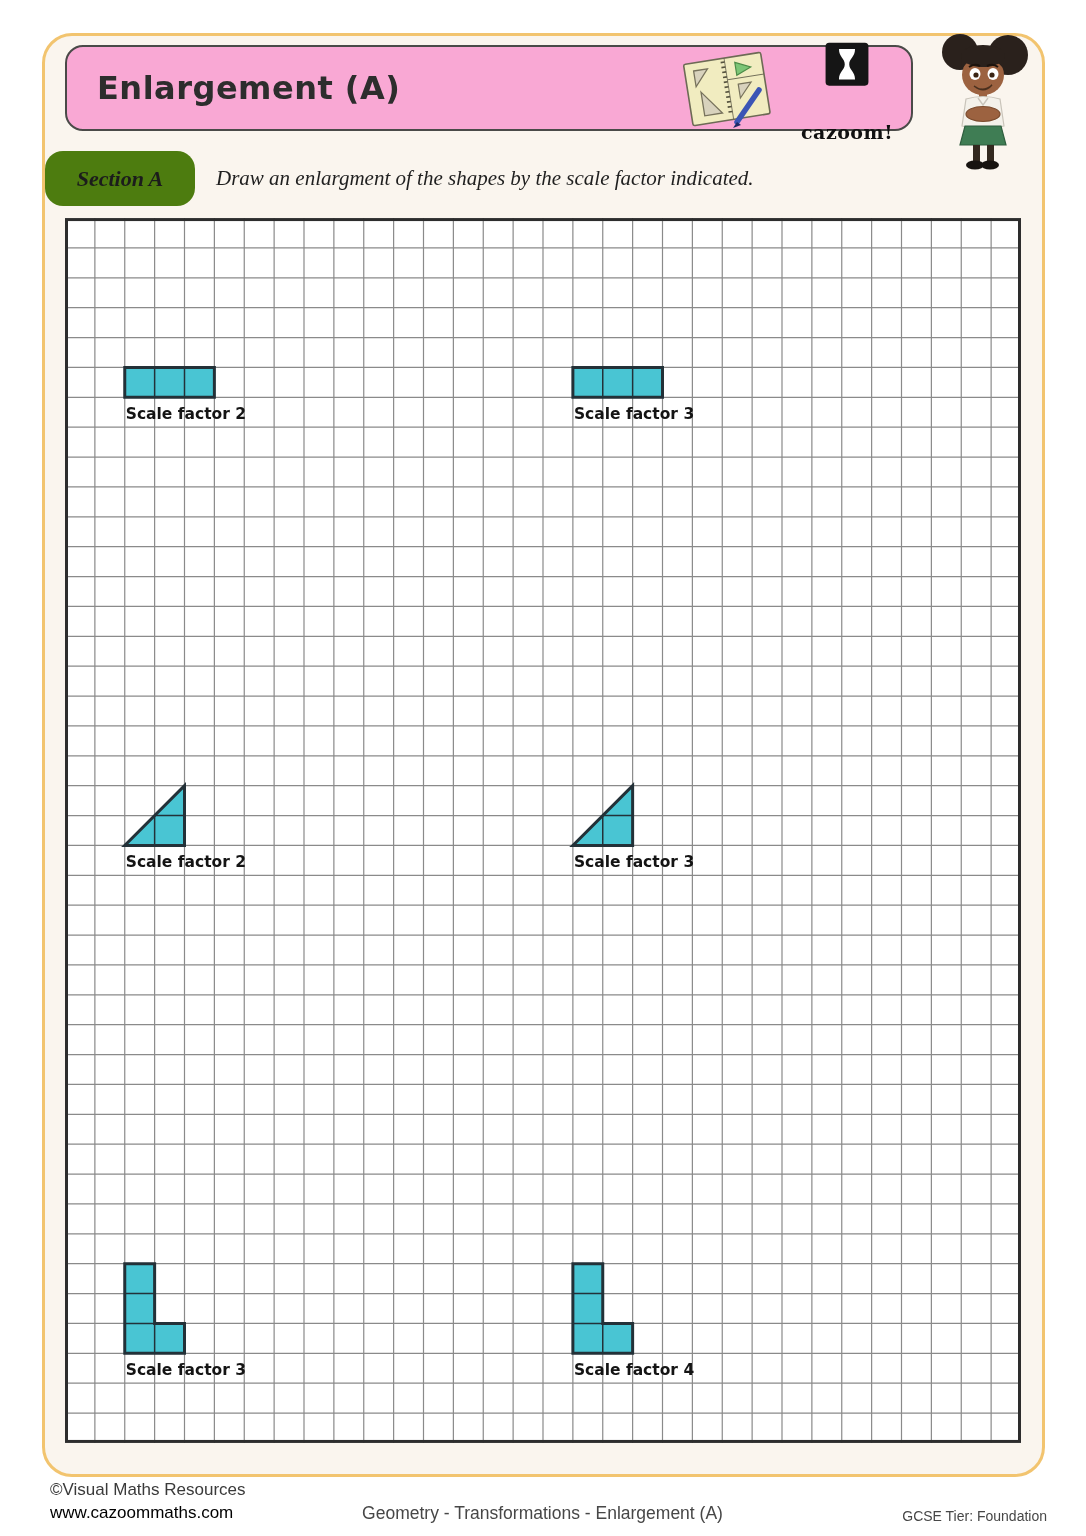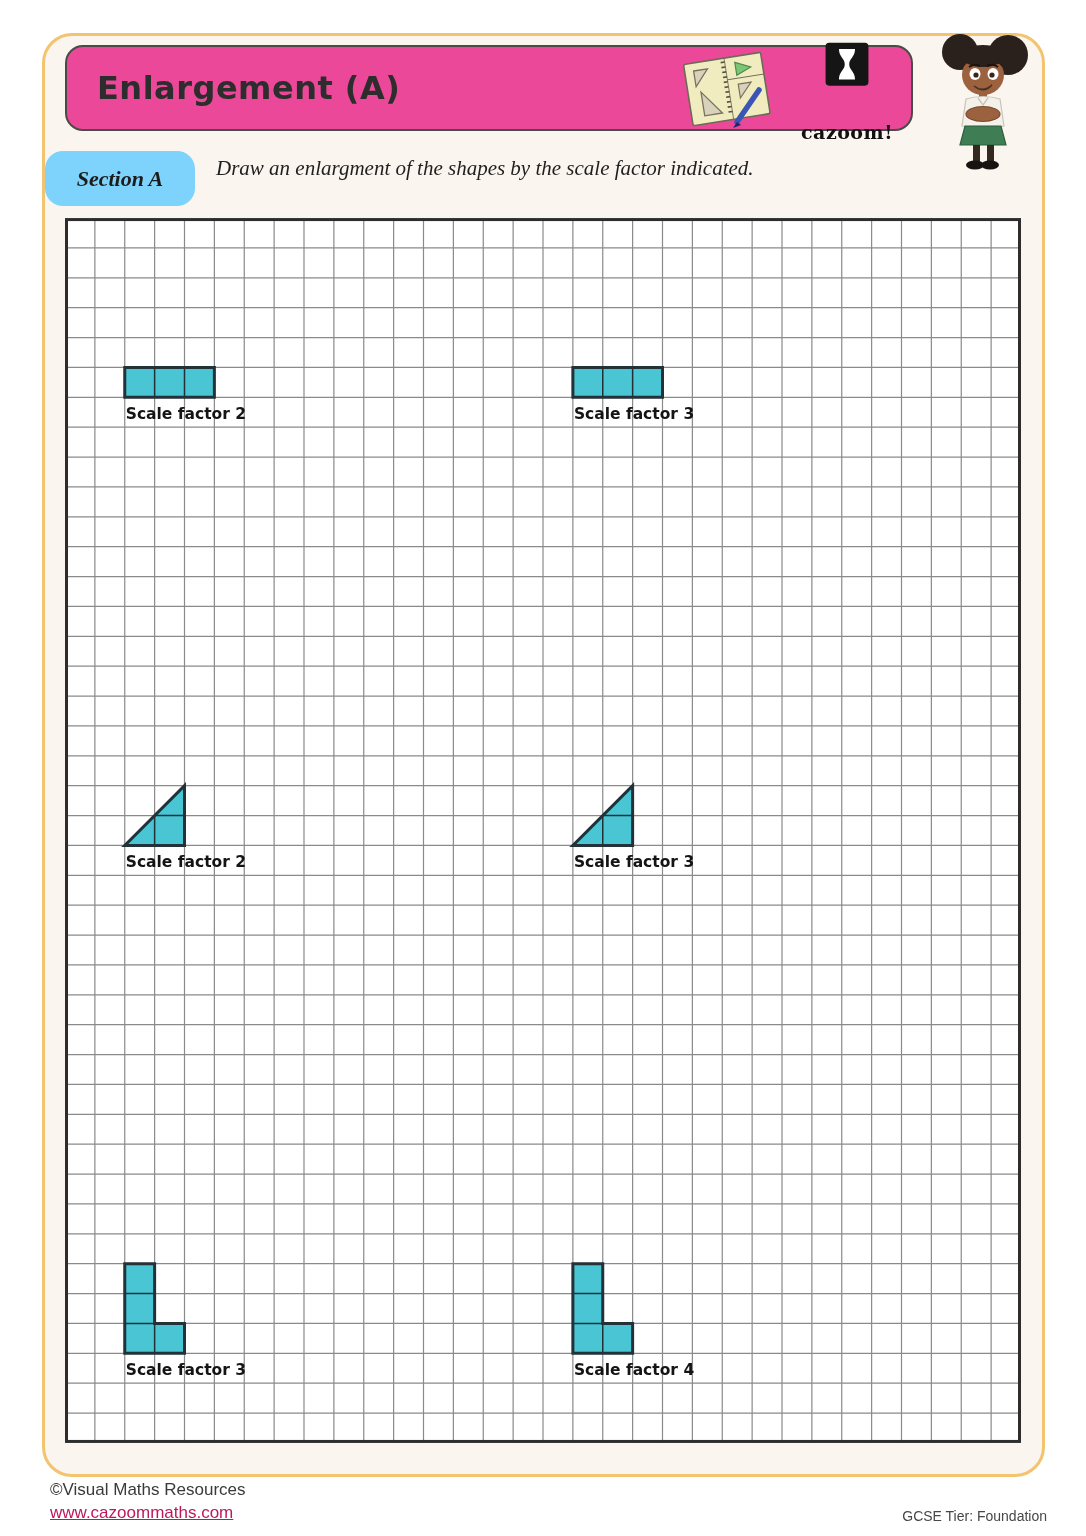--- a/index.html
+++ b/index.html
@@ -7,48 +7,48 @@
     width:1086px;height:1536px;position:relative;background:#ffffff;
     font-family:"Liberation Sans",sans-serif;overflow:hidden;
   }
   .frame{
     position:absolute;left:42px;top:33px;width:1003px;height:1444px;
     border:3px solid #f2c46f;border-radius:30px;background:#faf5ee;
     box-sizing:border-box;
   }
   .header-box{
     position:absolute;left:65px;top:45px;width:848px;height:86px;
-    border:2px solid #4a4a48;border-radius:18px;background:#ec4899;
+    border:2px solid #4a4a48;border-radius:18px;background:#f9a8d4;
     box-sizing:border-box;display:flex;align-items:center;
   }
   .page-title{
     margin:0 0 0 30px;font-family:"DejaVu Sans",sans-serif;
     font-size:32px;font-weight:bold;color:#2d2d2d;letter-spacing:0.5px;
   }
   .header-icons{position:absolute;right:18px;top:0;height:86px;display:flex;align-items:center;gap:26px;}
   .logo-block{display:flex;flex-direction:column;align-items:center;margin-top:4px;gap:32px;}
   .logo-text{
     font-family:"DejaVu Serif",serif;font-weight:bold;font-size:19px;color:#111;
     margin-top:-2px;letter-spacing:0.5px;
   }
   .girl{position:absolute;left:928px;top:26px;z-index:5;}
   .section-badge{
     position:absolute;left:45px;top:151px;width:150px;height:55px;
-    background:#7dd3fc;border-radius:18px;display:flex;align-items:center;justify-content:center;
+    background:#4d7c0f;border-radius:18px;display:flex;align-items:center;justify-content:center;
     font-family:"Liberation Serif",serif;font-style:italic;font-weight:bold;
     font-size:22px;color:#1c1c1c;box-sizing:border-box;
   }
   .instruction{
-    position:absolute;left:216px;top:141px;height:55px;display:flex;align-items:center;
+    position:absolute;left:216px;top:151px;height:55px;display:flex;align-items:center;
     font-family:"Liberation Serif",serif;font-style:italic;font-size:21px;color:#1f1f1f;
   }
   #grid-svg{position:absolute;left:65px;top:218px;}
   .footer{position:absolute;left:38px;top:1478px;width:1009px;height:50px;}
   .footer-left{position:absolute;left:0;top:0;font-size:17px;color:#3a3a3a;line-height:23px;margin-left:12px;}
-  .footer-link{color:#be185d;text-decoration:underline;cursor:pointer;text-align:center;}
+  .footer-link{color:#000000;cursor:pointer;text-align:center;}
   .footer-center{
     position:absolute;left:50%;transform:translateX(-50%);bottom:4px;
     font-size:17.5px;color:#474747;white-space:nowrap;
   }
   .footer-right{position:absolute;right:0;bottom:4px;font-size:14px;color:#474747;white-space:nowrap;}
 </style>
 </head>
 <body>
 
 <div class="frame"></div>
@@ -170,14 +170,15 @@
       <text x="508.875" y="1156.75" fill="#141414" font-family="&quot;DejaVu Sans&quot;,sans-serif" font-size="15.5" font-weight="bold">Scale factor 4</text>
     </g>
     <rect x="1.5" y="1.5" width="953" height="1221.875" fill="none" stroke="#2d2d2d" stroke-width="3"></rect>
   </svg>
 
 <div class="footer">
   <div class="footer-left">
     <div>©Visual Maths Resources</div>
     <div><a class="footer-link">www.cazoommaths.com</a></div>
   </div>
+  <div class="footer-center">Geometry - Transformations - Enlargement (A)</div>
   <div class="footer-right">GCSE Tier: Foundation</div>
 </div>
 
 </body></html>

